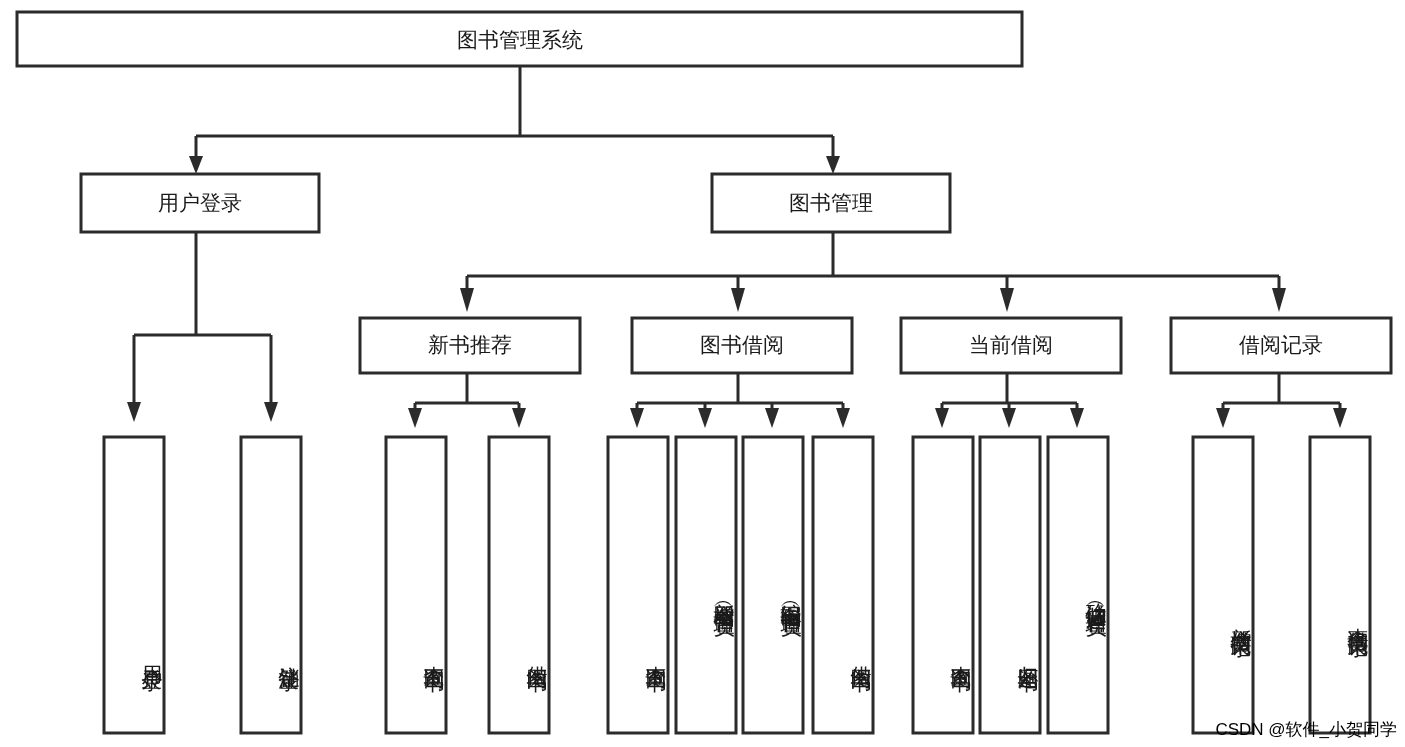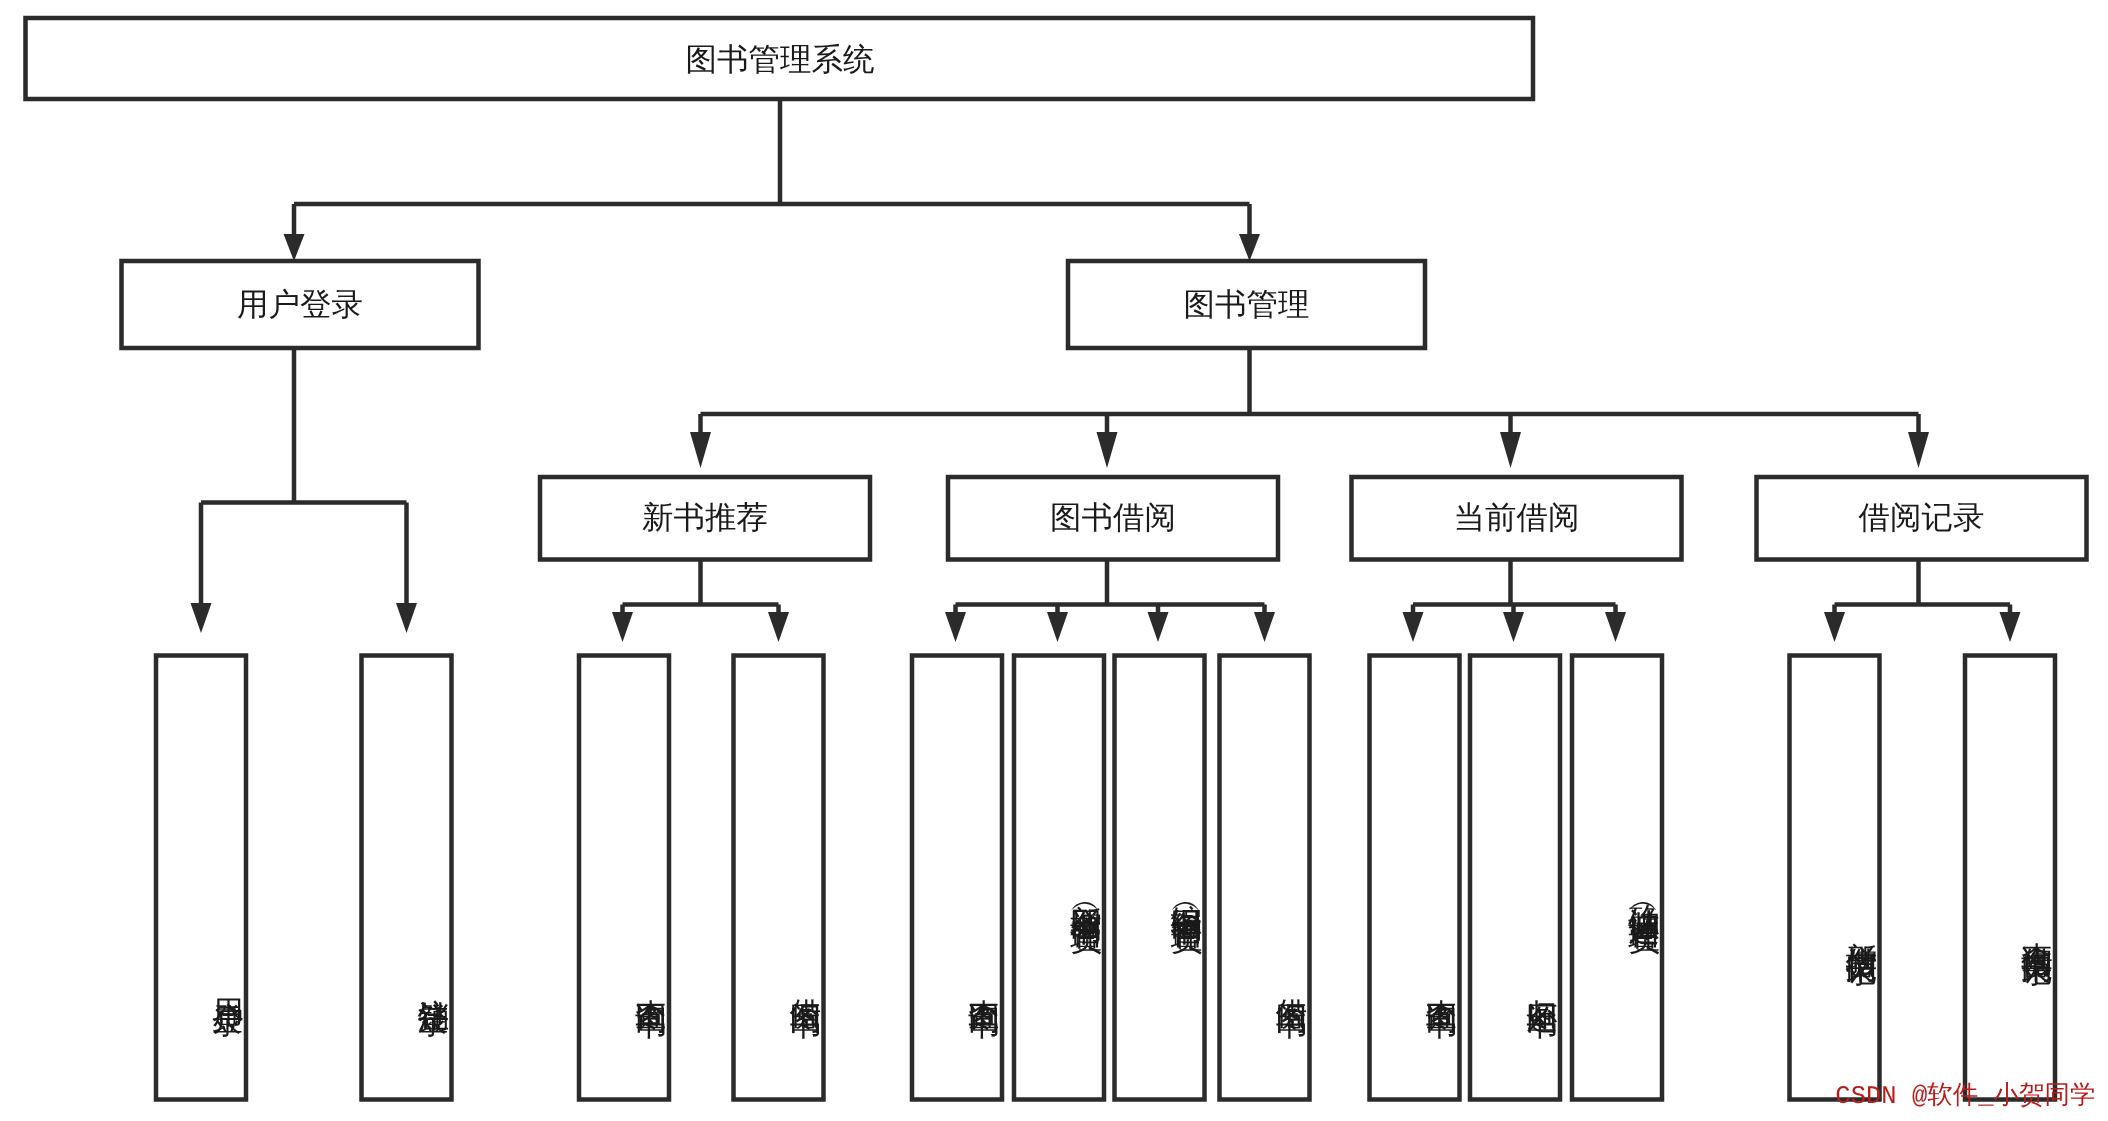--- a/index.html
+++ b/index.html
@@ -61,23 +61,23 @@
     display: flex;
     align-items: flex-start;
     justify-content: center;
     white-space: nowrap;
     pointer-events: none;
   }
   .watermark {
     position: absolute;
     right: 8px;
     bottom: 6px;
-    font-family: Liberation Mono, monospace;
+    font-family: Liberation Sans, sans-serif;
     font-size: 17px;
-    color: #b91c1c;
+    color: #000000;
     white-space: nowrap;
   }
 </style>
 </head>
 <body>
 
 <div id="diagram-root">
 
   <svg id="flow" viewBox="0 0 1405 747">
     <defs>

